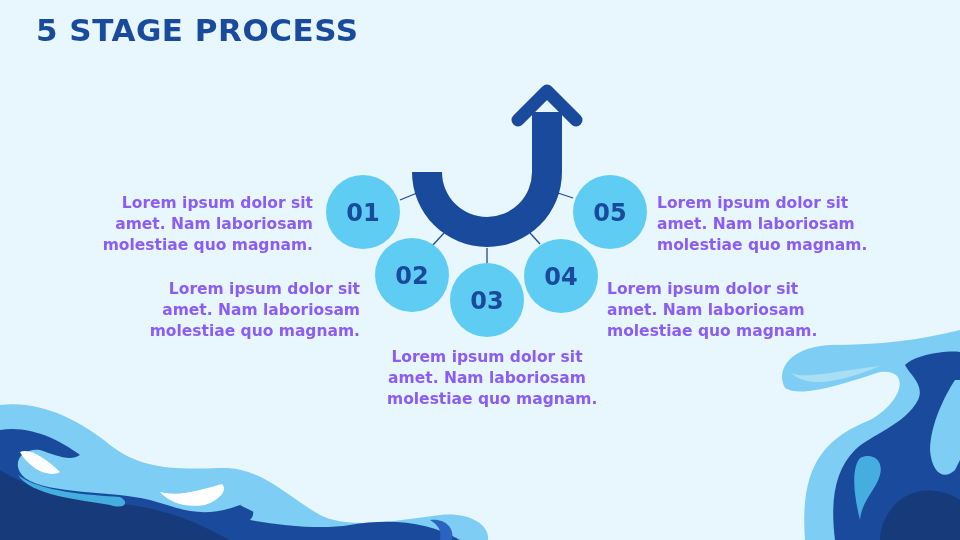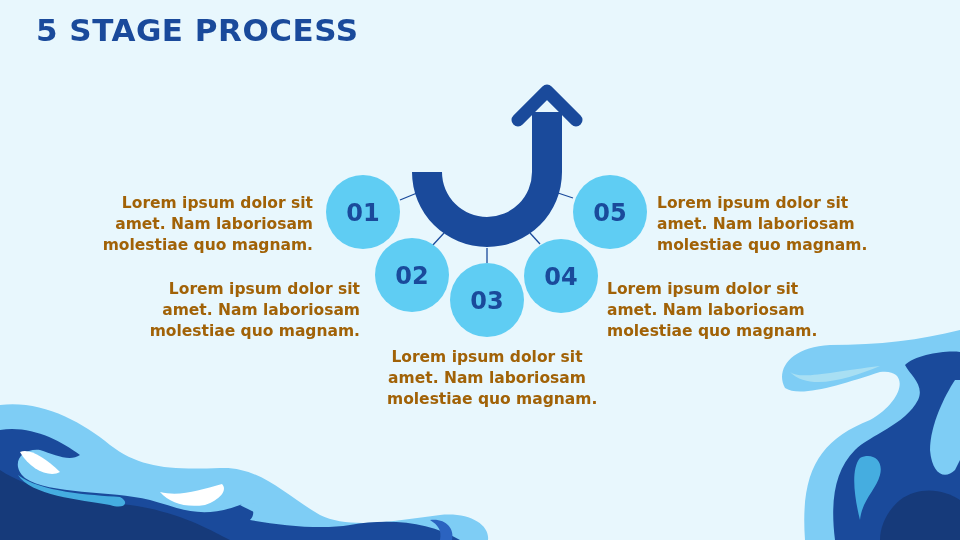--- a/index.html
+++ b/index.html
@@ -1,19 +1,19 @@
 <!DOCTYPE html>
 <html><head>
 <meta charset="utf-8">
 <style>
   html, body { margin:0; padding:0; }
   body { width:960px; height:540px; overflow:hidden; background:#e8f7fd; position:relative; font-family:"Liberation Sans", sans-serif; }
   .slide { position:absolute; inset:0; }
   .title { position:absolute; top:12px; left:0; width:904px; font-family:"DejaVu Sans", sans-serif; font-weight:bold; font-size:31px; color:#1a4a9b; letter-spacing:0.5px;margin-left:36px; }
-  .desc { position:absolute; font-family:"DejaVu Sans", sans-serif; font-weight:bold; font-size:15.5px; line-height:21px; color:#a16207; white-space:nowrap; }
+  .desc { position:absolute; font-family:"DejaVu Sans", sans-serif; font-weight:bold; font-size:15.5px; line-height:21px; color:#8b5cf6; white-space:nowrap; }
   .desc span { display:block; }
   .right { text-align:right; }
   .left { text-align:left; }
   .center { text-align:center; }
   svg.layer { position:absolute; left:0; top:0; }
   .num { font-family:"DejaVu Sans", sans-serif; font-weight:bold; font-size:24px; fill:#1a4a9b; }
 </style>
 </head>
 <body>
 

